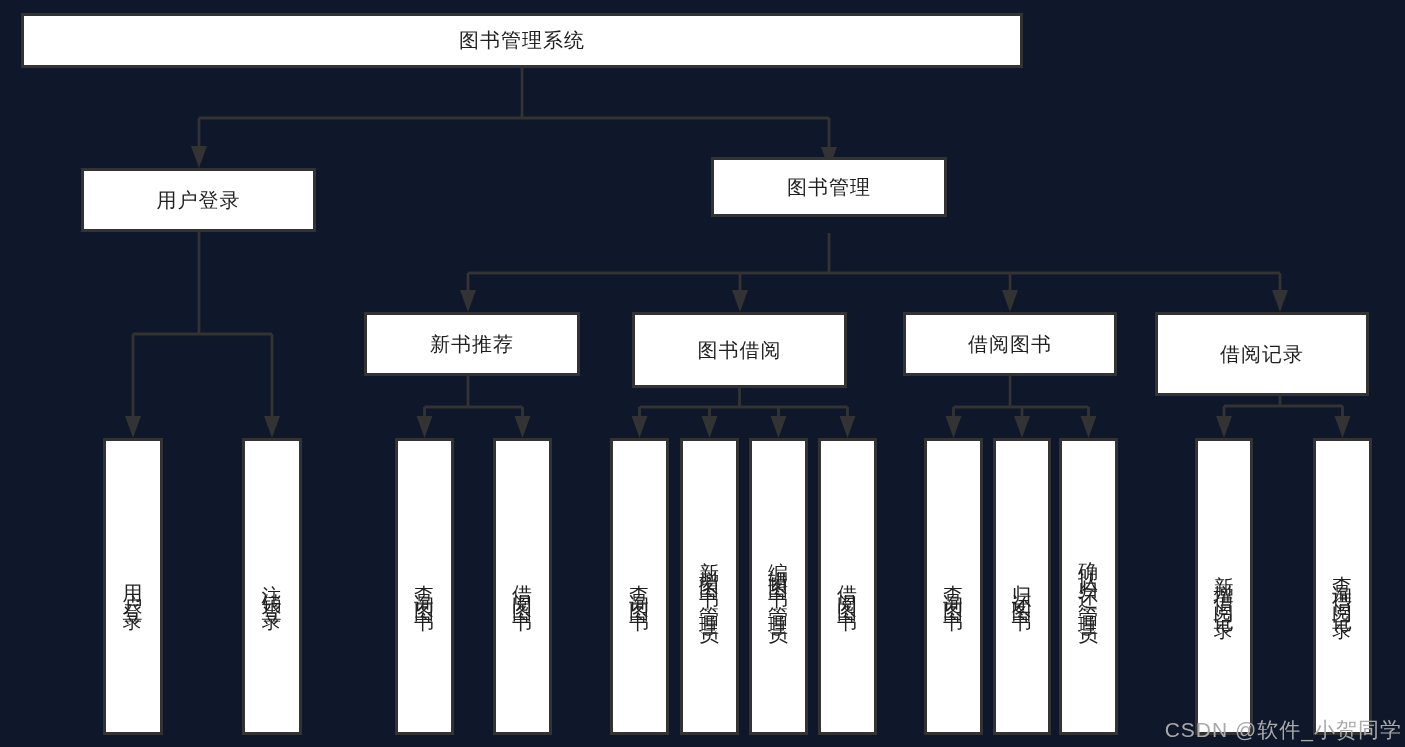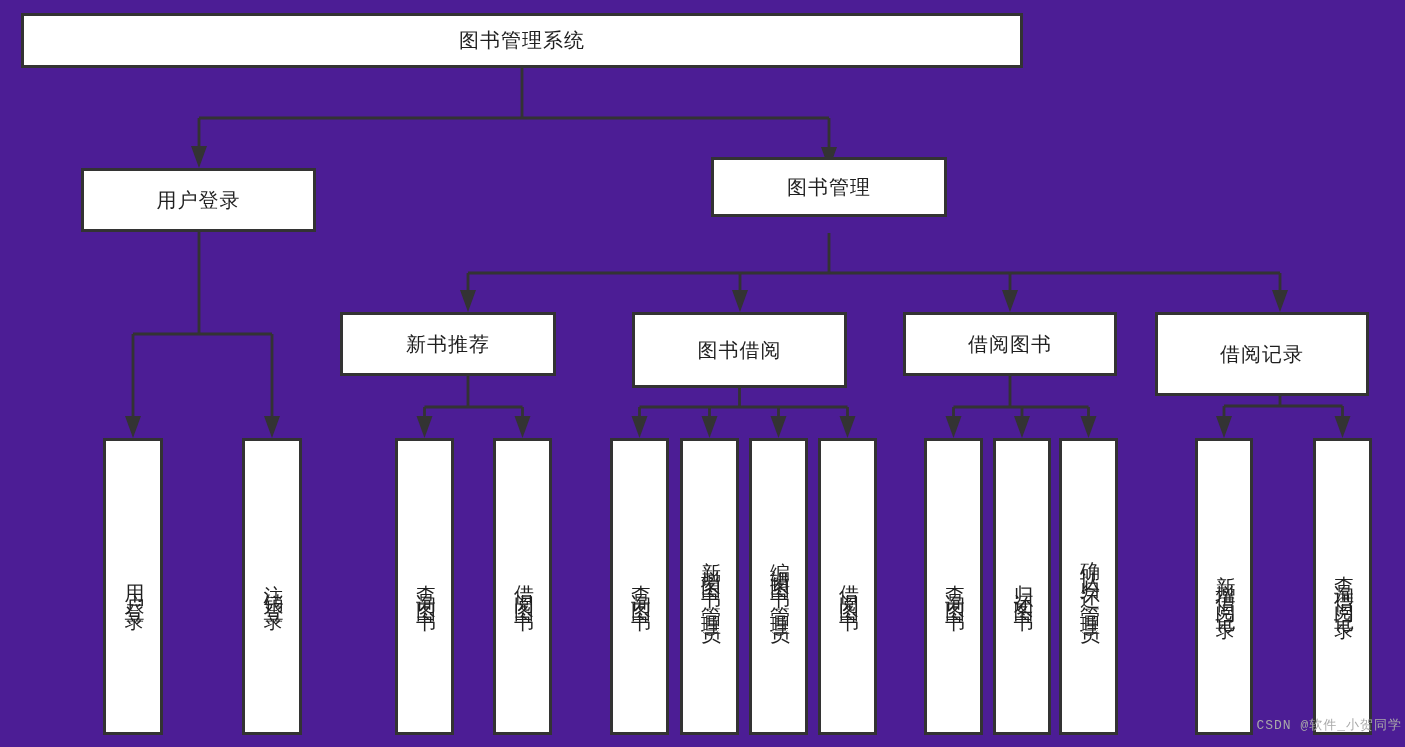--- a/index.html
+++ b/index.html
@@ -5,22 +5,22 @@
   html, body {
     margin: 0;
     padding: 0;
     background: #ffffff;
   }
   * { box-sizing: border-box; }
   .canvas {
     position: relative;
     width: 1405px;
     height: 747px;
-    background: #4c1d95;
-    font-family: Liberation Mono, monospace;
+    background: #0f172a;
+    font-family: Liberation Sans, sans-serif;
     overflow: hidden;
   }
   .connectors {
     position: absolute;
     left: 0;
     top: 0;
     z-index: 0;
   }
   .hnode, .vnode {
     position: absolute;
@@ -43,21 +43,21 @@
     font-size: 20px;
     letter-spacing: 9px;
     line-height: 1;
   }
   .vnode span { display: block; }
   .watermark {
     position: absolute;
     top: 716px;
     right: 3px;
     z-index: 2;
-    font-size: 13px;
+    font-size: 21px;
     color: #a9a9a9;
     letter-spacing: 1px;
     white-space: nowrap;
   }
 </style>
 </head>
 <body>
 
 <div class="canvas">
 
@@ -97,21 +97,21 @@
     <span>图书管理系统</span>
   </div>
 
   <div class="hnode" style="left:81px;top:168px;width:235px;height:64px">
     <span>用户登录</span>
   </div>
   <div class="hnode" style="left:711px;top:157px;width:236px;height:60px">
     <span>图书管理</span>
   </div>
 
-  <div class="hnode" style="left:340px;top:312px;width:216px;height:64px">
+  <div class="hnode" style="left:364px;top:312px;width:216px;height:64px">
     <span>新书推荐</span>
   </div>
   <div class="hnode" style="left:632px;top:312px;width:215px;height:76px">
     <span>图书借阅</span>
   </div>
   <div class="hnode" style="left:903px;top:312px;width:214px;height:64px">
     <span>借阅图书</span>
   </div>
   <div class="hnode" style="left:1155px;top:312px;width:214px;height:84px">
     <span>借阅记录</span>

